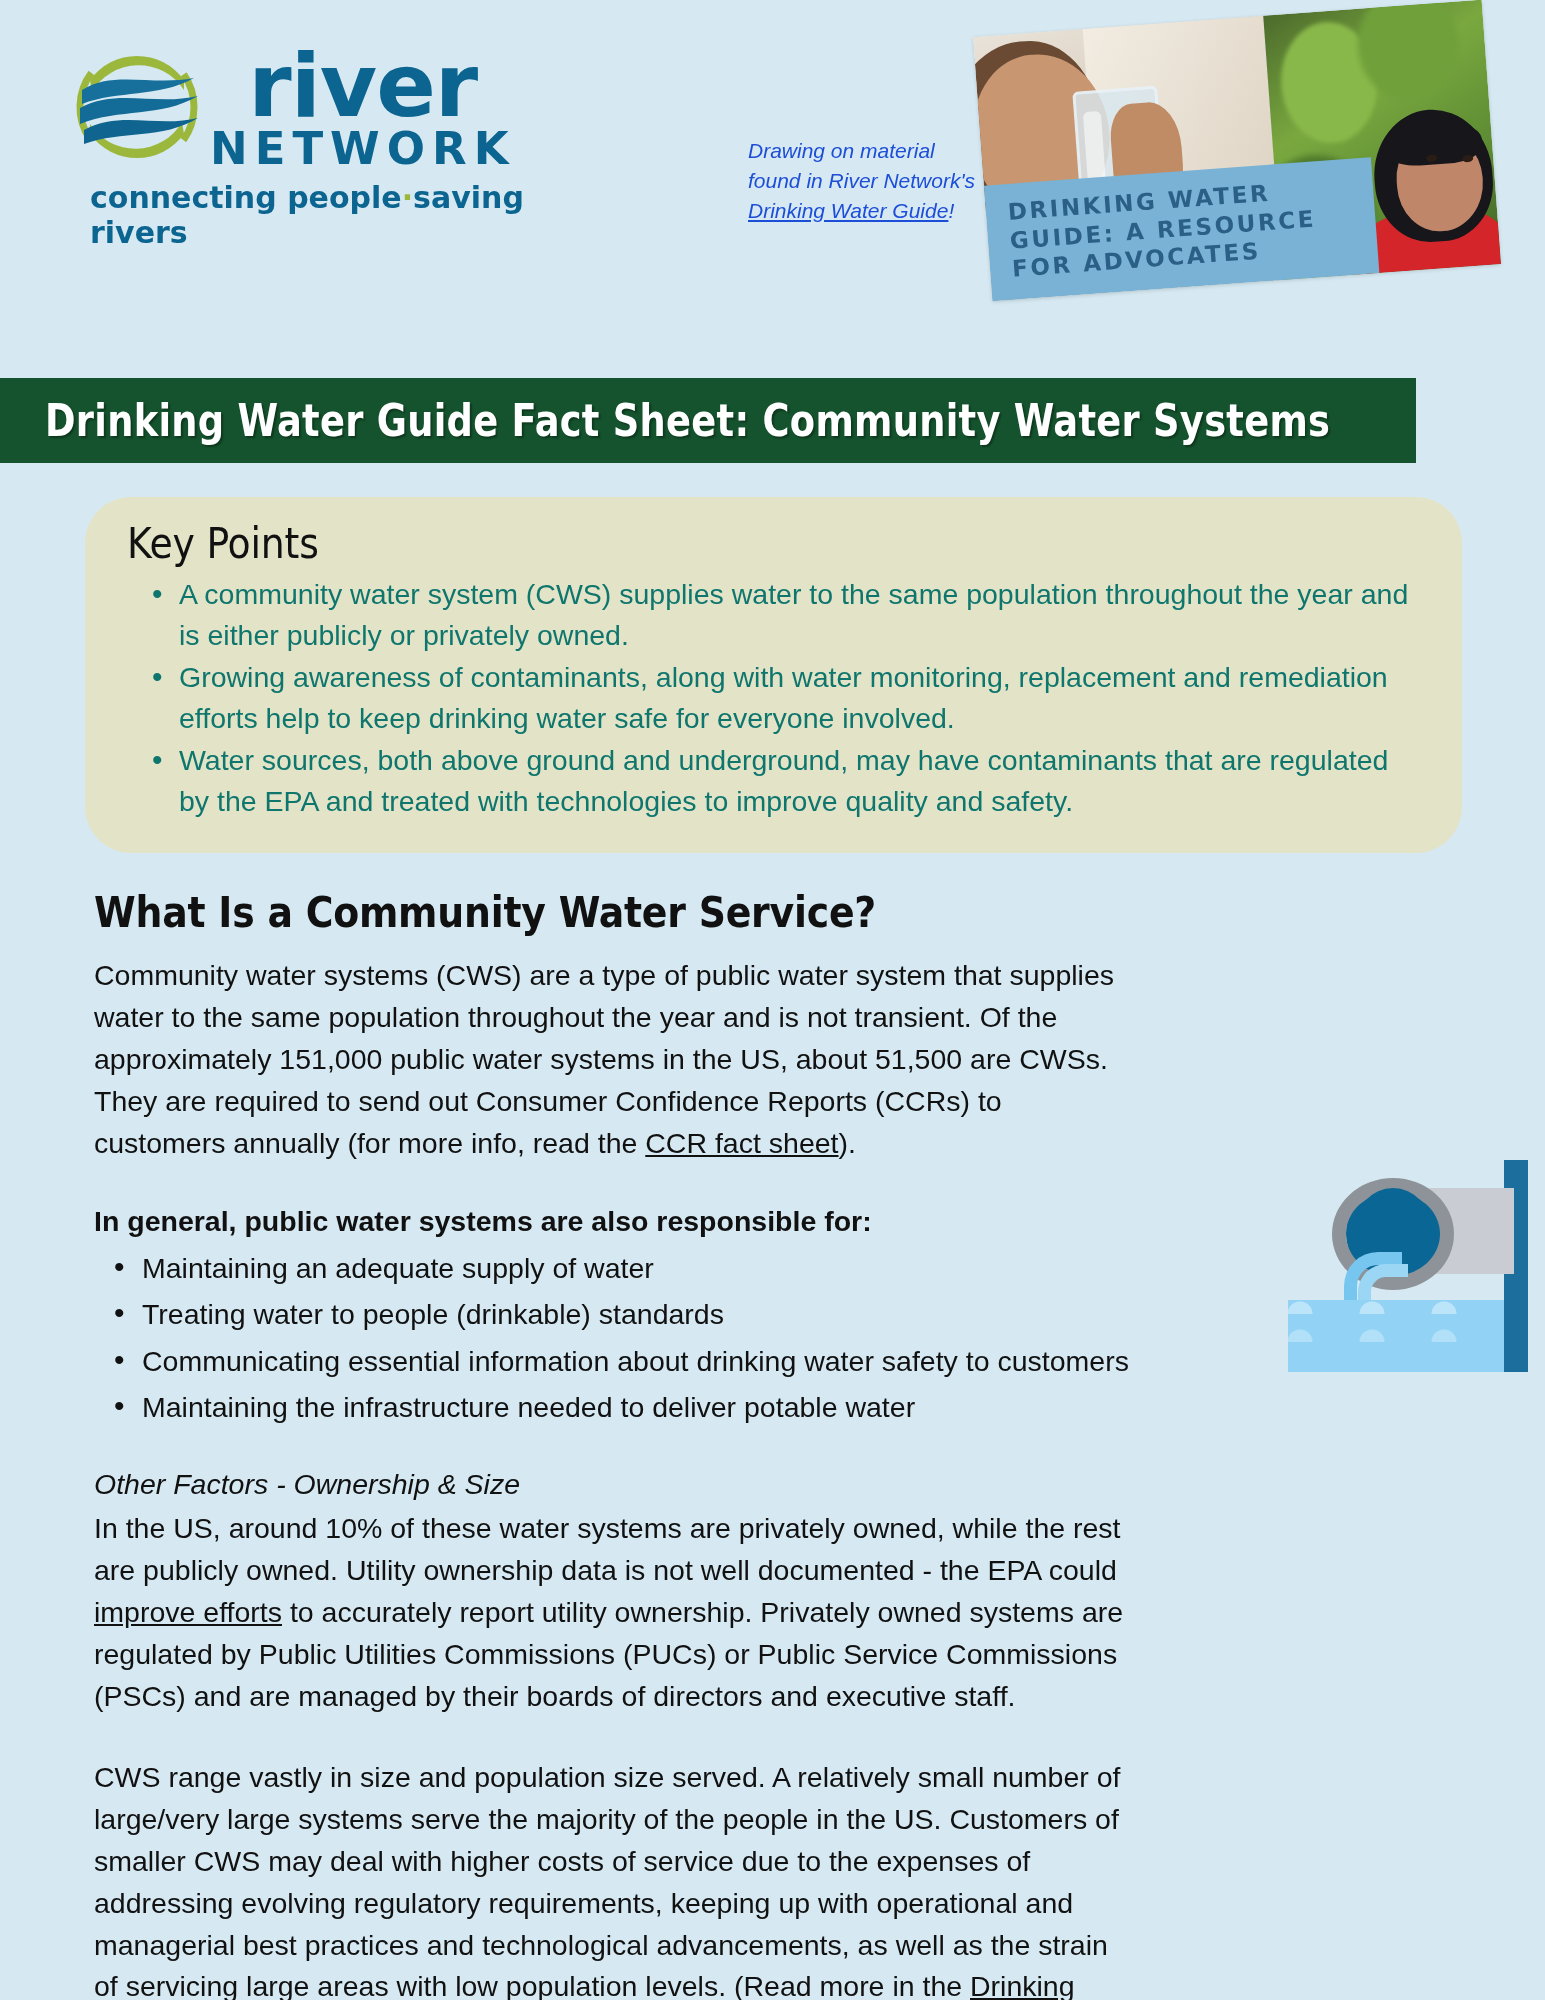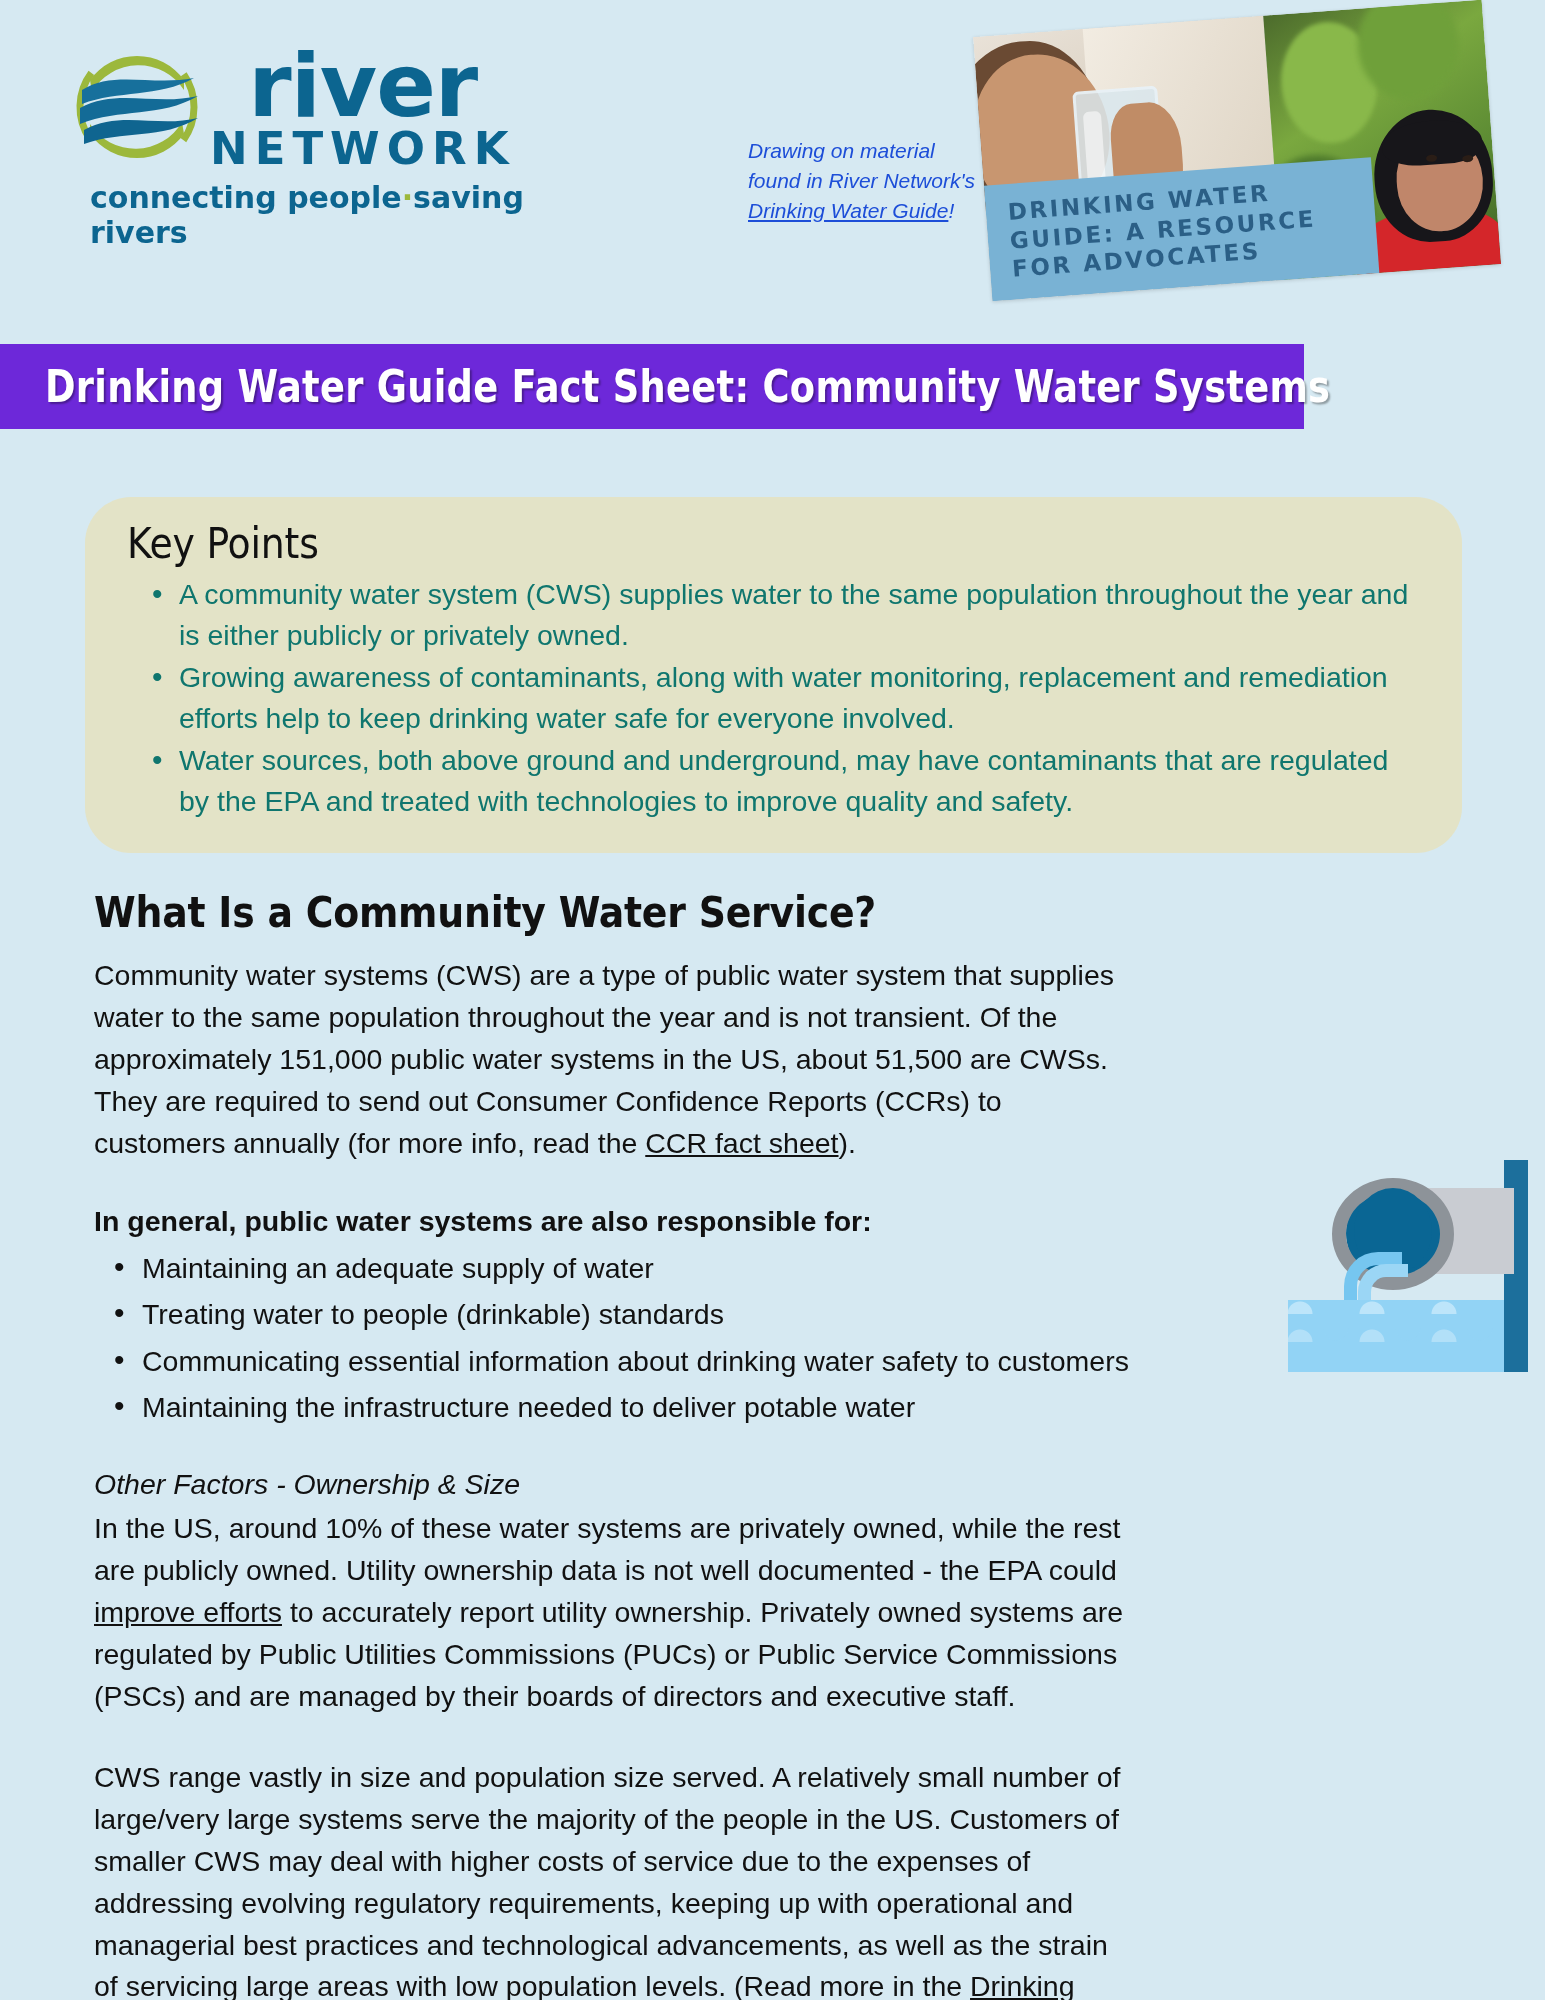--- a/index.html
+++ b/index.html
@@ -154,24 +154,24 @@
     letter-spacing: 2.6px;
     line-height: 1.24;
     color: #2b5f86;
     text-transform: uppercase;
   }
 
   
   .title-bar {
     position: absolute;
     left: 0;
-    top: 344px;
-    width: 1304px;
+    top: 378px;
+    width: 1416px;
     height: 85px;
-    background: #6d28d9;
+    background: #14532d;
     display: flex;
     align-items: center;
   }
   .title-text {
     font-family: "DejaVu Sans Condensed", "Liberation Sans Narrow", "Liberation Sans", sans-serif;
     font-size: 44px;
     font-weight: bold;
     color: #ffffff;
     margin-left: 45px;
     letter-spacing: 0.3px;

